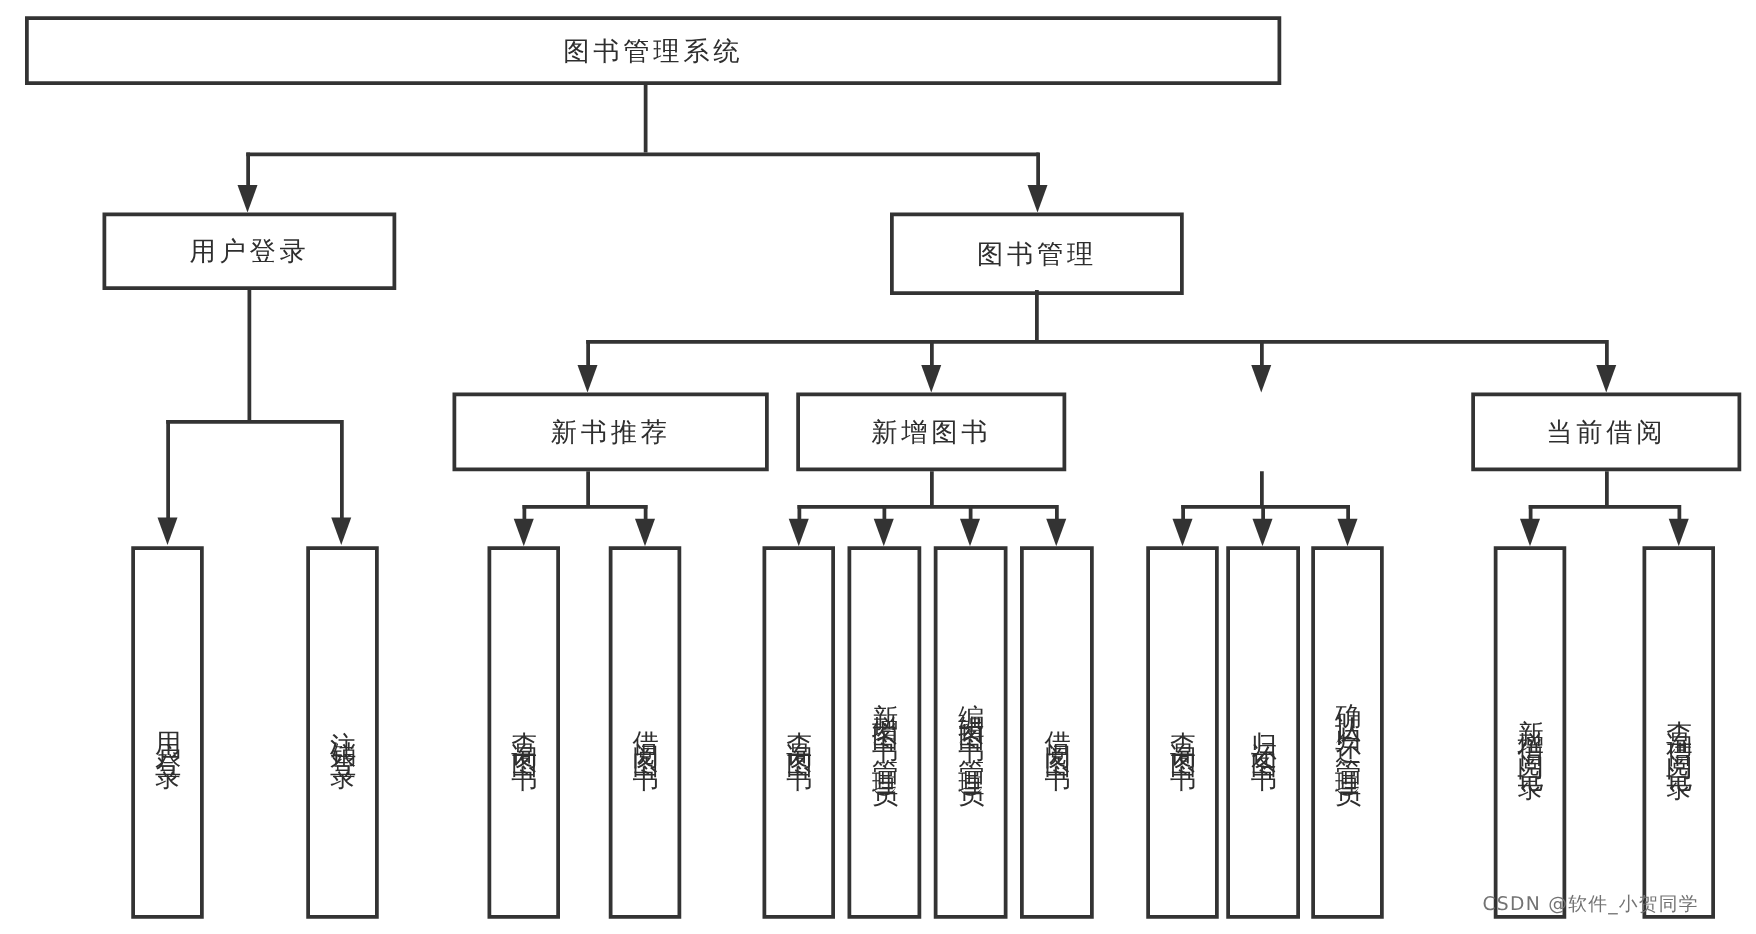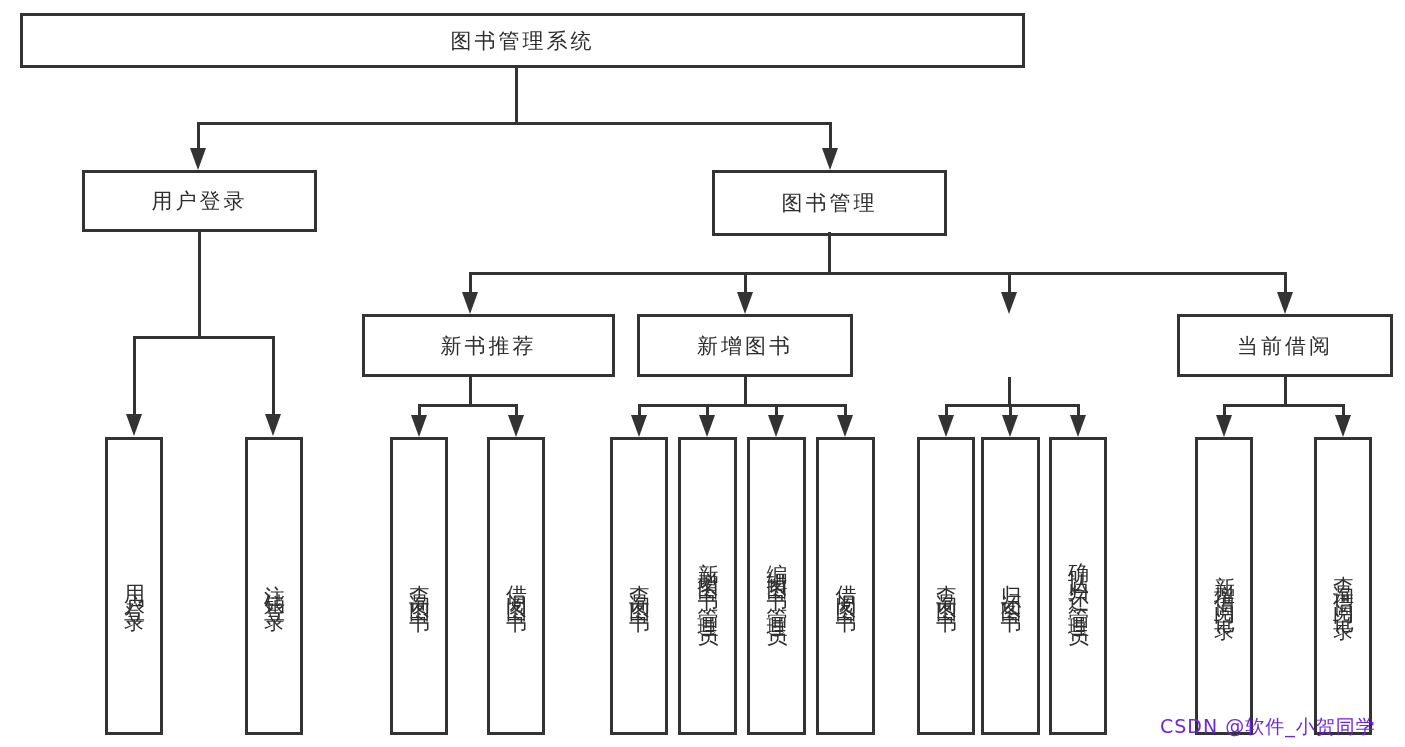--- a/index.html
+++ b/index.html
@@ -35,23 +35,23 @@
   .vl{position:absolute;width:3px;background:#333333;}
   .hl{position:absolute;height:3px;background:#333333;}
   .arr{
     position:absolute;width:0;height:0;
     border-left:8px solid transparent;
     border-right:8px solid transparent;
     border-top:22px solid #333333;
   }
   .watermark{
     position:absolute;
-    left:1160px;top:714px;
-    font-size:19px;
-    color:#6d28d9;
+    left:1186px;top:714px;
+    font-size:15px;
+    color:#737373;
     letter-spacing:1px;
     white-space:nowrap;
     z-index:5;
   }
 </style>
 </head>
 <body>
 
 <div class="canvas">
 

